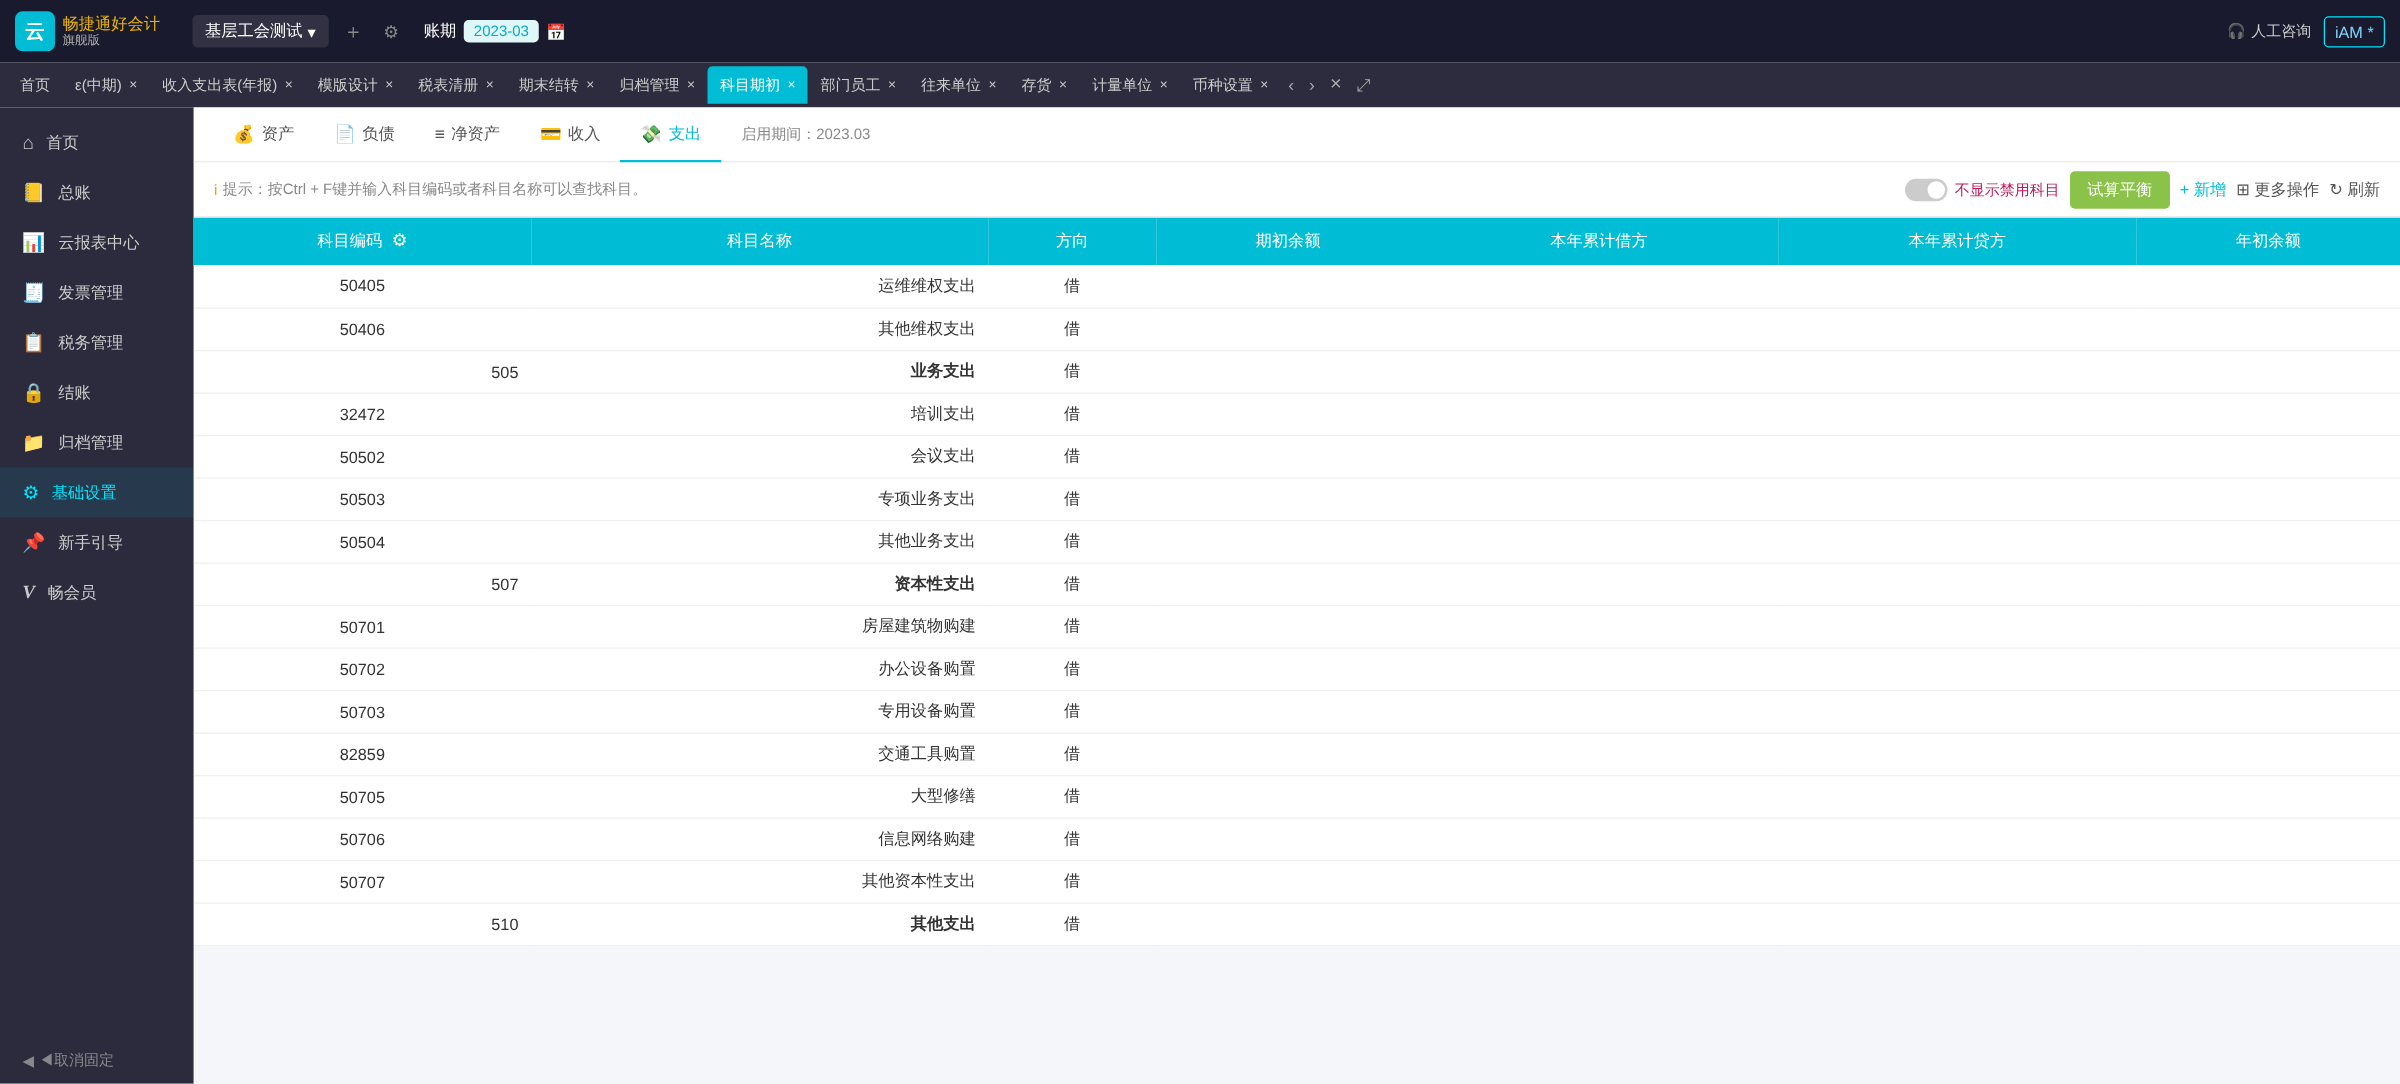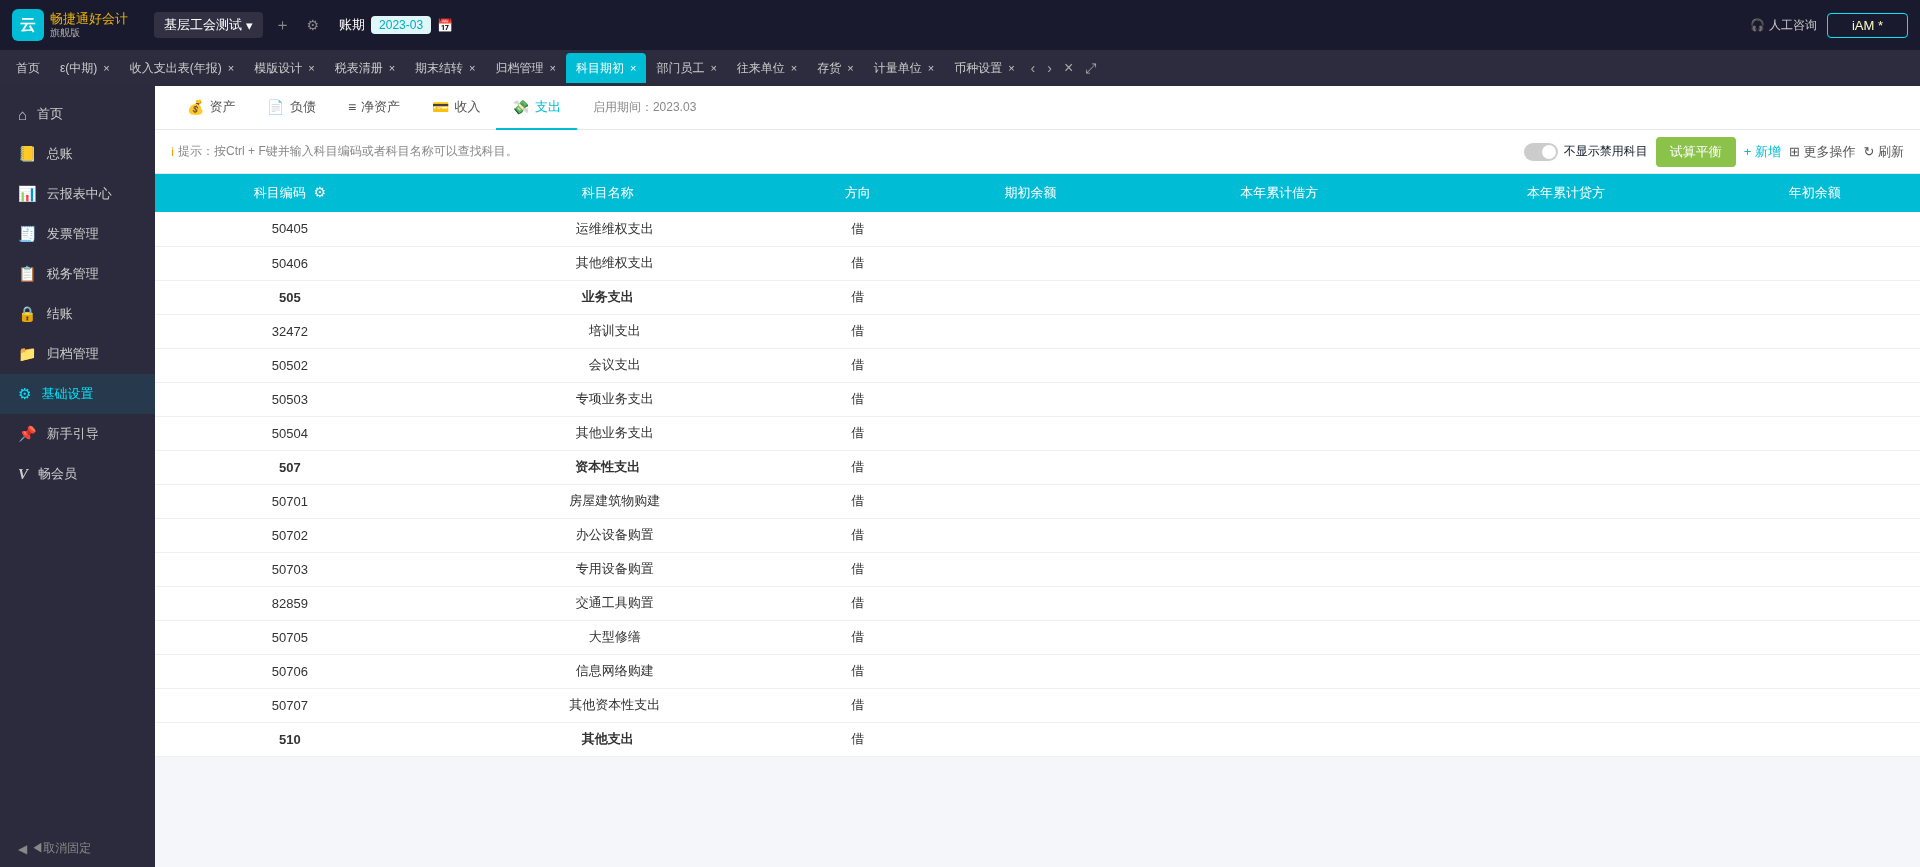--- a/index.html
+++ b/index.html
@@ -48,23 +48,23 @@
     .header-right {
       margin-left: auto;
       display: flex; align-items: center; gap: 10px;
     }
     .help-btn {
       color: #ccc; font-size: 12px; cursor: pointer;
       display: flex; align-items: center; gap: 4px;
     }
     .account-btn {
       border: 1.5px solid #00e5ff;
-      color: #fef9c3;
+      color: #7dd3fc;
       background: transparent;
-      padding: 4px 24px;
+      padding: 4px 8px;
       border-radius: 4px;
       font-size: 13px;
       cursor: pointer;
     }
 
     
     .tab-bar {
       height: 36px;
       background: #2c2c3e;
       display: flex;
@@ -180,22 +180,22 @@
       gap: 12px;
       border-bottom: 1px solid #e8e8e8;
       flex-shrink: 0;
     }
     .toolbar-left { display: flex; align-items: center; gap: 8px; flex: 1; }
     .toolbar-right { display: flex; align-items: center; gap: 8px; }
     .hint-text { color: #888; font-size: 12px; display: flex; align-items: center; gap: 4px; }
     .hint-icon { color: #ff9800; }
 
     .toggle-switch {
-      display: flex; align-items: center; gap: 6px;
-      font-size: 12px; color: #0f172a;
+      display: flex; align-items: flex-end; gap: 6px;
+      font-size: 12px; color: #be185d;
     }
     .toggle-track {
       width: 34px; height: 18px;
       background: #ccc;
       border-radius: 9px;
       position: relative;
       cursor: pointer;
     }
     .toggle-thumb {
       width: 14px; height: 14px;
@@ -270,23 +270,23 @@
     .data-table tbody td {
       text-align: center;
       font-size: 13px;
       color: #333;
       padding: 0 10px;
     }
     .data-table tbody td.code-cell {
       color: #333;
     }
     .data-table tbody td.name-cell {
-      text-align: center;
-    }
-    .data-table tbody tr.level1 td.code-cell { font-weight: bold; }
+      text-align: right;
+    }
+    .data-table tbody tr.level1 td.code-cell { font-weight: normal; text-align: right; }
     .data-table tbody tr.level1 td.name-cell { font-weight: bold; }
 
     
     .table-container::-webkit-scrollbar { width: 8px; }
     .table-container::-webkit-scrollbar-track { background: #f0f0f0; }
     .table-container::-webkit-scrollbar-thumb { background: #ccc; border-radius: 4px; }
 
     
     .period-badge {
       background: #e0f7fa;

